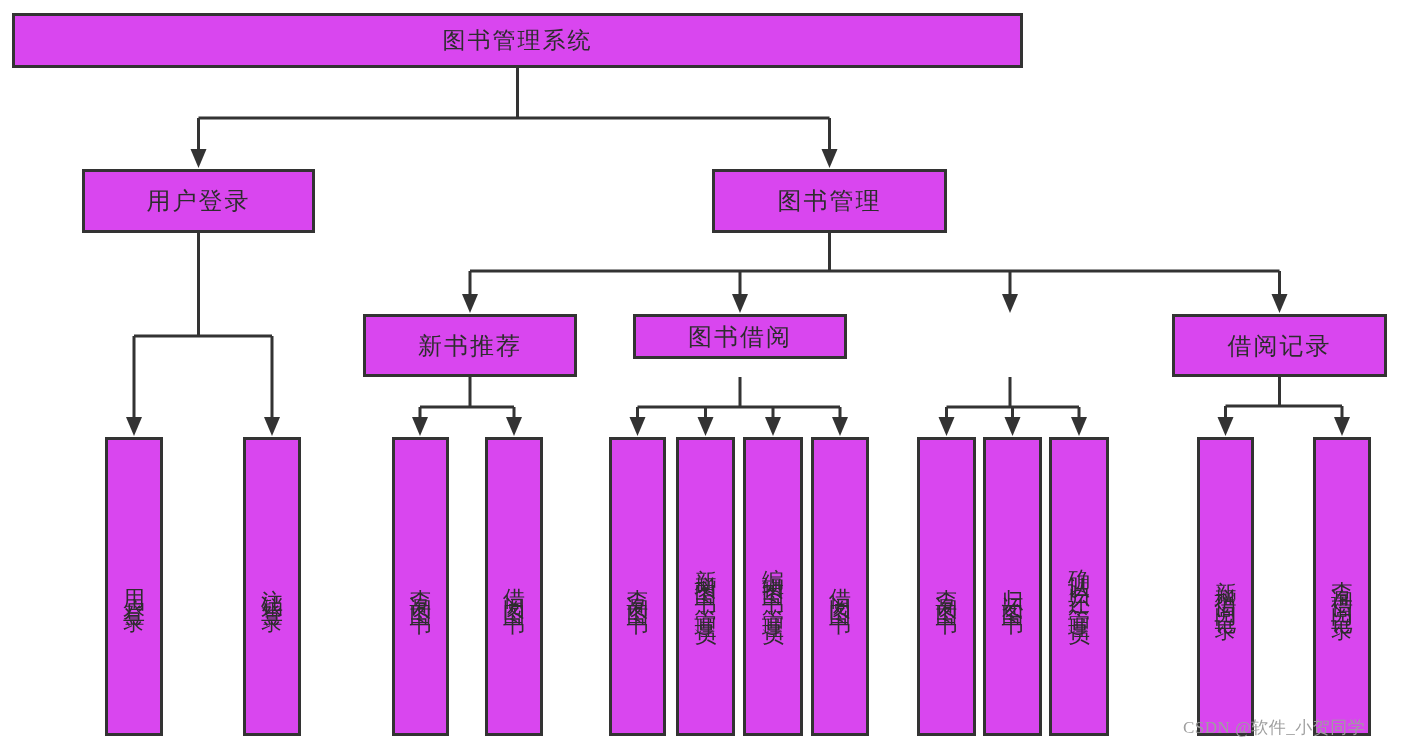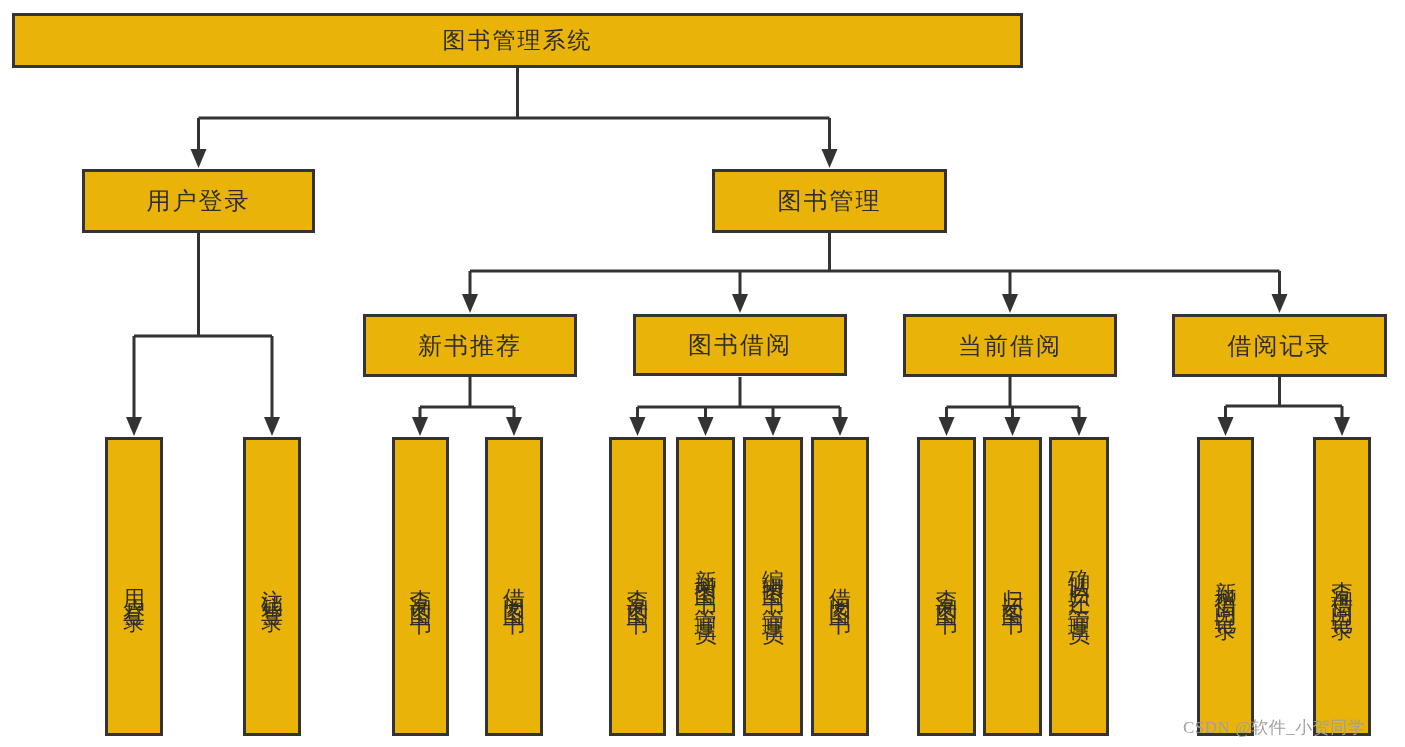--- a/index.html
+++ b/index.html
@@ -14,21 +14,21 @@
   #edges {
     position: absolute;
     left: 0; top: 0;
     width: 1405px; height: 747px;
     pointer-events: none;
   }
   .box {
     position: absolute;
     box-sizing: border-box;
     border: 3px solid #333333;
-    background: #eab308;
+    background: #d946ef;
     display: flex;
     align-items: center;
     justify-content: center;
     color: #2d2d2d;
     z-index: 1;
   }
   .hbox {
     font-size: 24px;
     letter-spacing: 2px;
     white-space: nowrap;
@@ -103,22 +103,21 @@
       <polygon class="edge-arrow" points="1334,417 1350,417 1342,436"></polygon>
     </g>
   </svg>
 
   <div class="box hbox" style="left:12px; top:13px; width:1011px; height:55px; font-size:23px;">图书管理系统</div>
 
   <div class="box hbox" style="left:82px; top:169px; width:233px; height:64px;">用户登录</div>
   <div class="box hbox" style="left:712px; top:169px; width:235px; height:64px;">图书管理</div>
 
   <div class="box hbox" style="left:363px; top:314px; width:214px; height:63px;">新书推荐</div>
-  <div class="box hbox" style="left:633px; top:314px; width:214px; height:62px;">图书借阅</div>
-  <div class="box hbox" style="left:903px; top:314px; width:214px; height:63px;">当前借阅</div>
+  <div class="box hbox" style="left:633px; top:314px; width:214px; height:45px;">图书借阅</div>
   <div class="box hbox" style="left:1172px; top:314px; width:215px; height:63px;">借阅记录</div>
 
   <div class="box leaf" style="left:105px; width:58px;">用户登录</div>
   <div class="box leaf" style="left:243px; width:58px;">注销登录</div>
 
   <div class="box leaf" style="left:392px; width:57px;">查询图书</div>
   <div class="box leaf" style="left:485px; width:58px;">借阅图书</div>
 
   <div class="box leaf" style="left:609px; width:57px;">查询图书</div>
   <div class="box leaf" style="left:676px; width:59px;">新增图书（管理员）</div>

